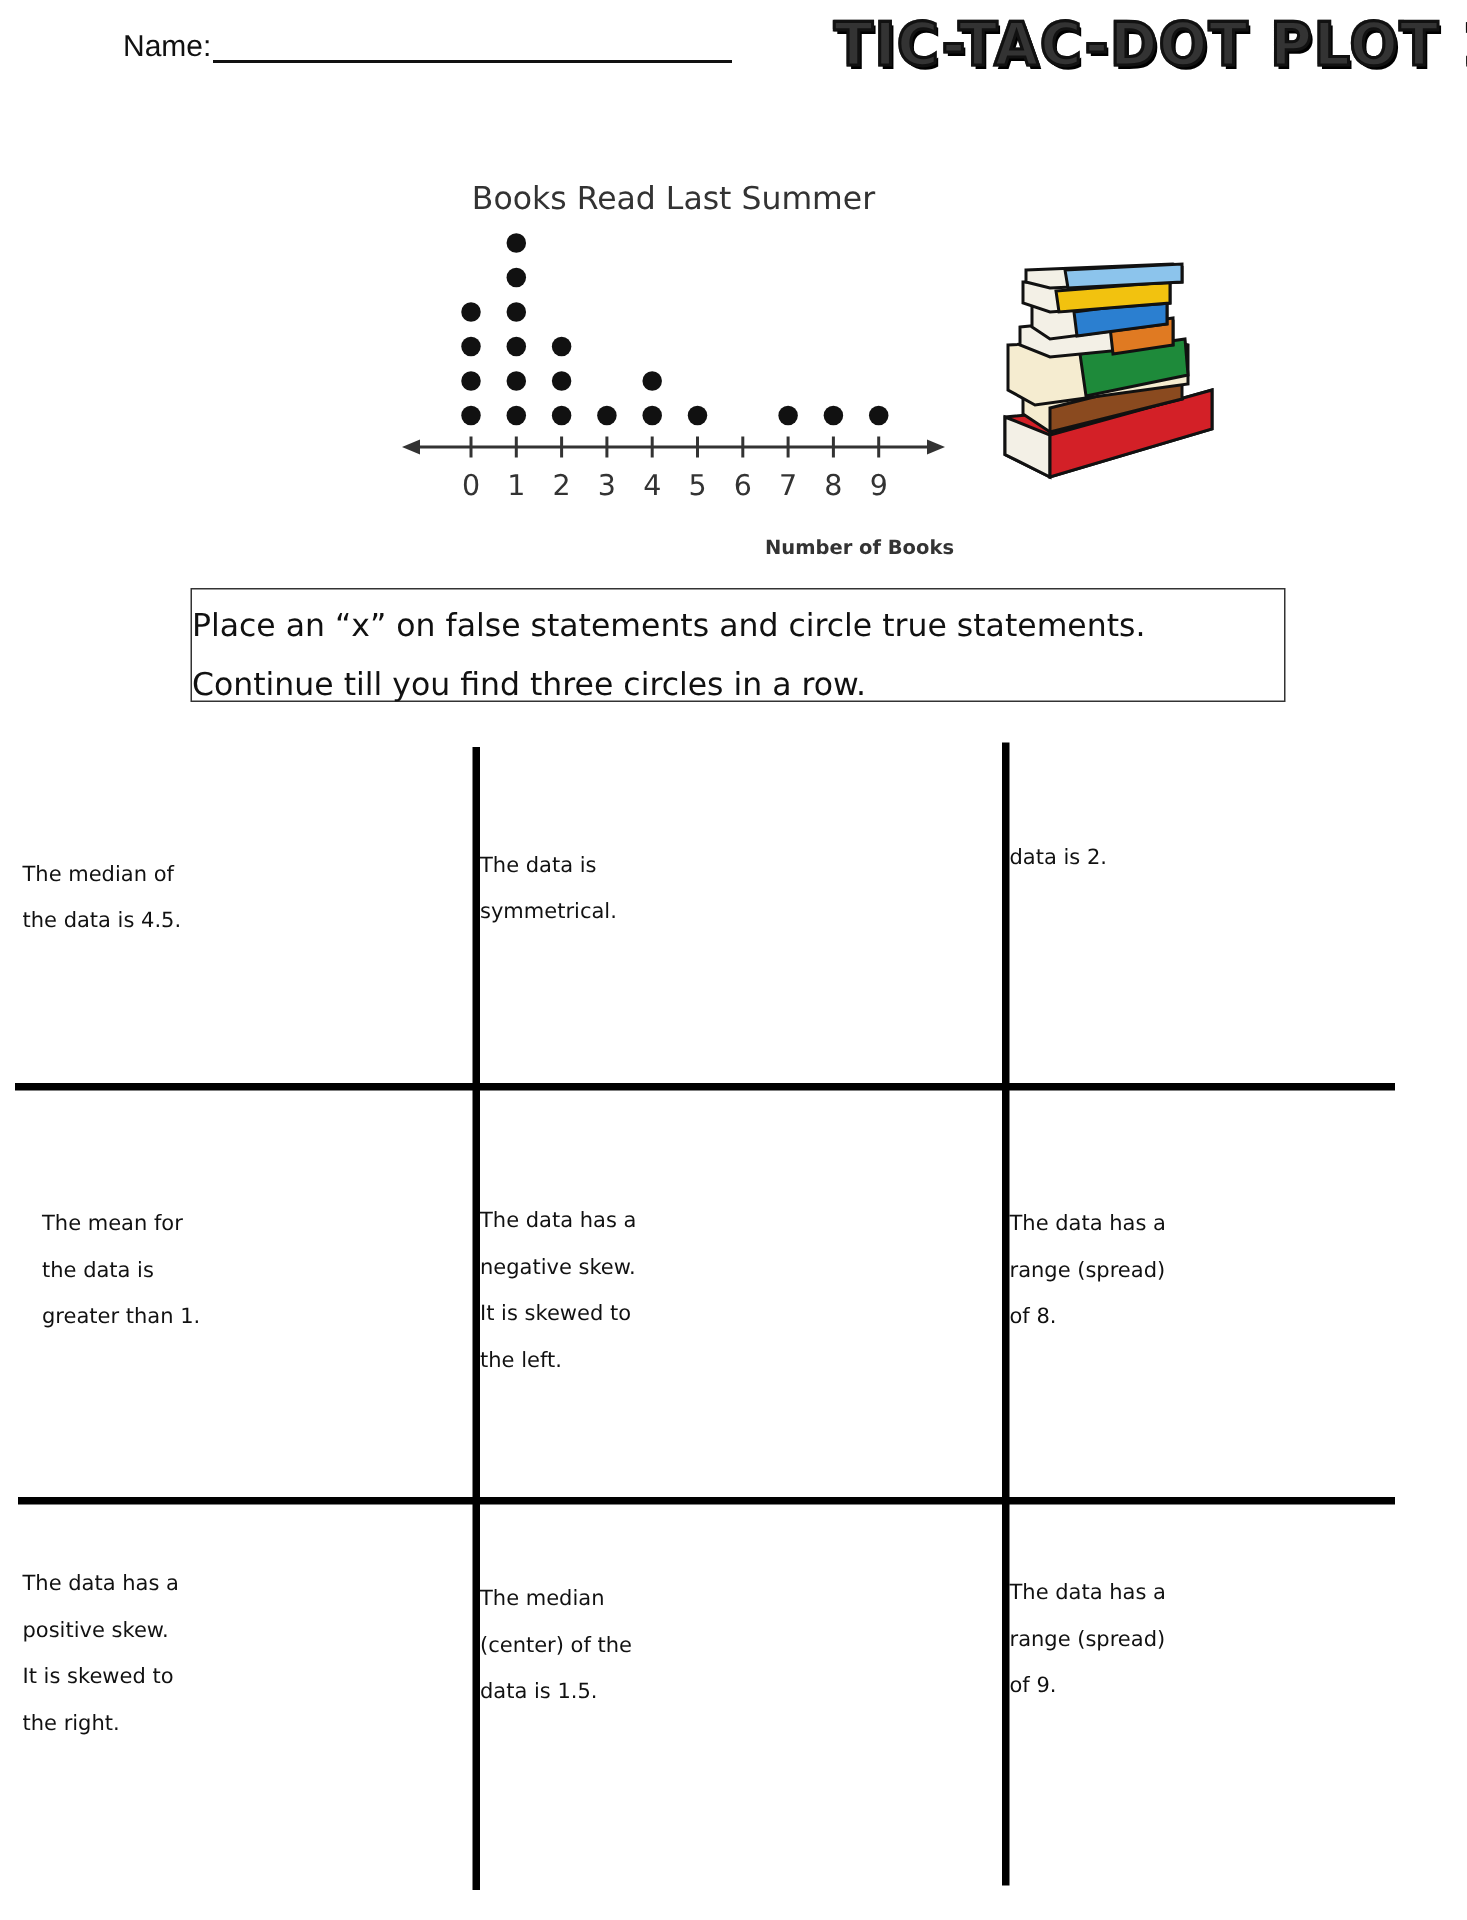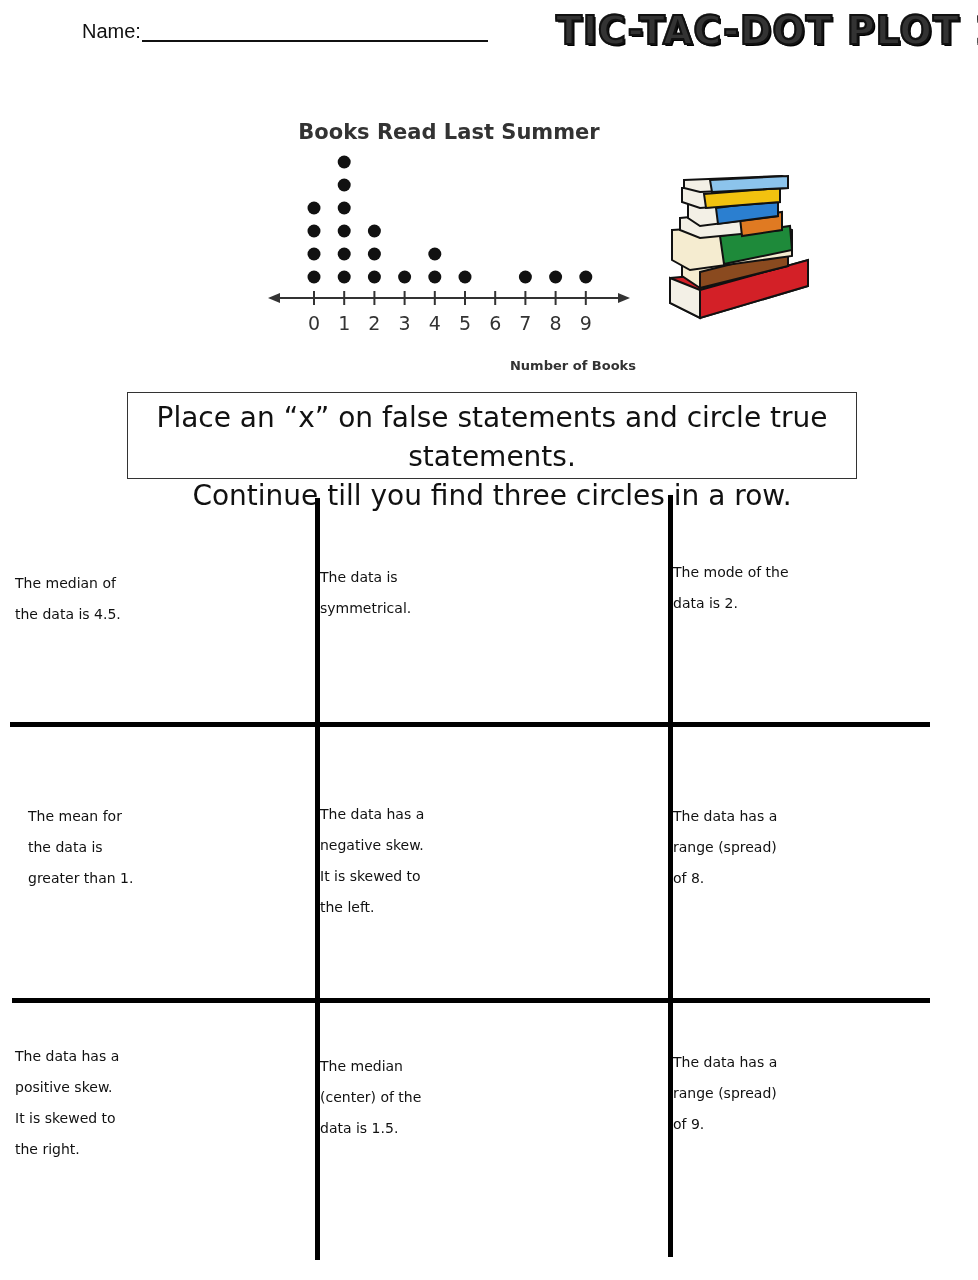--- a/index.html
+++ b/index.html
@@ -2,24 +2,24 @@
 <html><head>
   <meta charset="utf-8">
   <style>
     html, body { margin: 0; padding: 0; background: #ffffff; }
     body { width: 978px; height: 1280px; position: relative; overflow: hidden; font-family: "DejaVu Sans", sans-serif; color: #111; }
     .name-label { position: absolute; left: 82px; top: 20px; font-size: 20px; font-family: "Liberation Sans", sans-serif; text-align: right; }
     .name-line { position: absolute; left: 142px; top: 40px; width: 346px; height: 0; border-bottom: 2px solid #111; }
     .title { position: absolute; left: 556px; top: 4px; width: 380px; height: 52px; font-family: "DejaVu Sans", sans-serif; font-weight: 900; font-size: 38px; letter-spacing: 1px; color: #333; -webkit-text-stroke: 2px #111; text-shadow: 2px 2px 0 #000, -1px -1px 0 #666; white-space: nowrap; line-height: 52px; transform: scaleY(1.05); background: linear-gradient(180deg, #888, #222); -webkit-background-clip: text; background-clip: text; }
     .chart { position: absolute; left: 262px; top: 110px; width: 380px; height: 265px; }
     .chart svg { position: absolute; left: 0; top: 0; }
-    .chart-title { position: absolute; left: 0; top: 10px; width: 374px; text-align: center; font-family: "DejaVu Sans", sans-serif; font-weight: bold; font-size: 21px; color: #333; }
+    .chart-title { position: absolute; left: 0; top: 10px; width: 374px; text-align: center; font-family: "DejaVu Sans", sans-serif; font-weight: normal; font-size: 21px; color: #333; }
     .x-label { position: absolute; left: 0; top: 232px; width: 374px; text-align: right; font-family: "DejaVu Sans", sans-serif; font-weight: bold; font-size: 13px; color: #333; margin-top: 16px; }
     .books { position: absolute; left: 660px; top: 168px; width: 160px; height: 165px; }
-    .instructions { position: absolute; left: 127px; top: 392px; width: 730px; height: 87px; border: 1.5px solid #333; box-sizing: border-box; text-align: center; font-family: "DejaVu Sans", sans-serif; font-size: 28px; line-height: 39px; padding-top: 5px; }
+    .instructions { position: absolute; left: 127px; top: 392px; width: 730px; height: 76px; border: 1.5px solid #333; box-sizing: border-box; font-family: "DejaVu Sans", sans-serif; font-size: 21px; line-height: 39px; padding-top: 5px; }
     .grid-line-v { position: absolute; width: 5px; background: #000; }
     .grid-line-h { position: absolute; height: 5px; background: #000; }
     .cell { position: absolute; text-align: left; font-family: "DejaVu Sans", sans-serif; font-size: 14px; line-height: 31px; }
   </style>
 </head>
 <body>
 
 <div class="name-label">Name:</div>
 <div class="name-line"></div>
 <div class="title">TIC-TAC-DOT PLOT 1</div>
@@ -115,21 +115,20 @@
 <div id="cells">
     <div class="cell" style="left: 15px; top: 568px; width: 300px;">
       <div>The median of</div>
       <div>the data is 4.5.</div>
     </div>
     <div class="cell" style="left: 320px; top: 562px; width: 348px;">
       <div>The data is</div>
       <div>symmetrical.</div>
     </div>
     <div class="cell" style="left: 673px; top: 557px; width: 257px;">
-      <div>The mode of the</div>
       <div>data is 2.</div>
     </div>
     <div class="cell" style="left: 28px; top: 801px; width: 300px;">
       <div>The mean for</div>
       <div>the data is</div>
       <div>greater than 1.</div>
     </div>
     <div class="cell" style="left: 320px; top: 799px; width: 348px;">
       <div>The data has a</div>
       <div>negative skew.</div>

